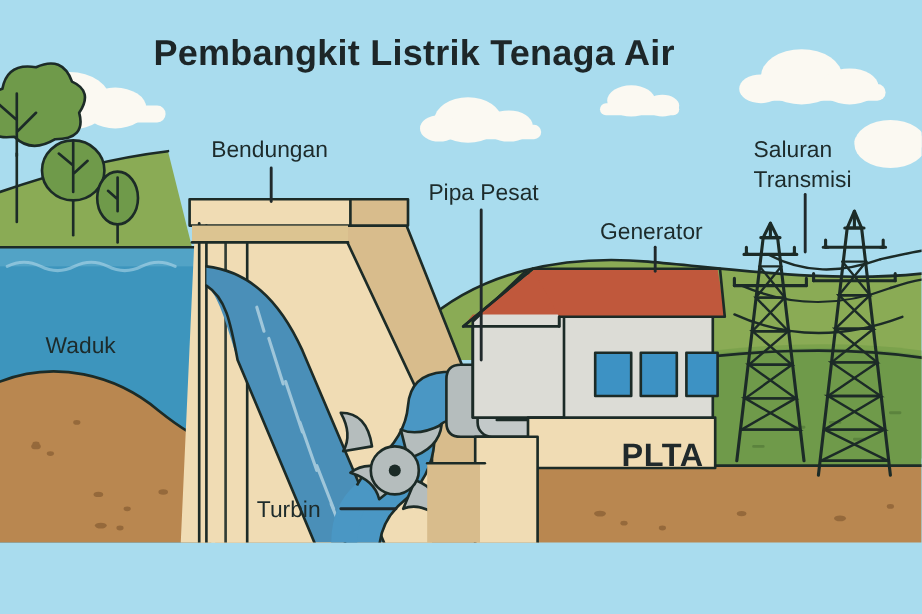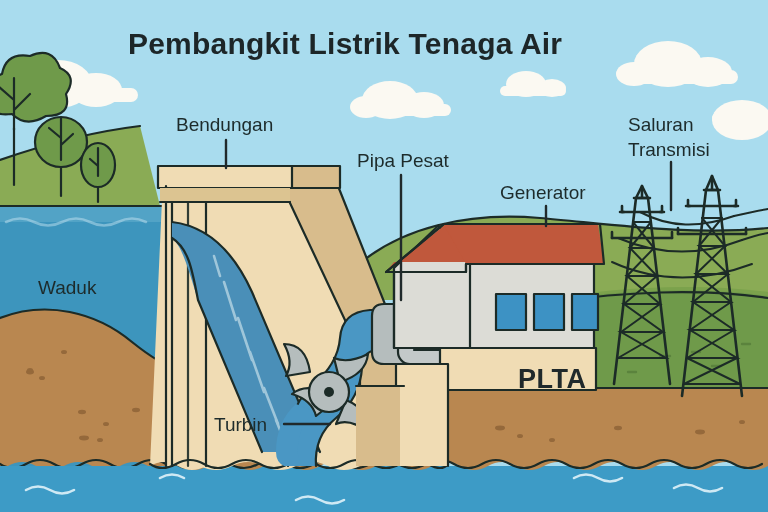--- a/index.html
+++ b/index.html
@@ -1,21 +1,21 @@
 <!DOCTYPE html>
 <html><head>
 <meta charset="utf-8">
 <style>
   html,body{margin:0;padding:0;}
   body{
     width:768px;height:512px;overflow:hidden;
     font-family:"Liberation Sans", sans-serif;
     background:#a9dcee;
   }
-  #stage{position:relative;width:768px;height:512px;overflow:hidden;}
+  #stage{position:relative;width:768px;height:452px;overflow:hidden;}
   #stage svg{display:block;width:768px;height:512px;}
   .lbl{
     font-family:"Liberation Sans", sans-serif;
     fill:#1d2b2b;
     font-size:19px;
     font-weight:500;
   }
   .lbl-title{
     font-family:"Liberation Sans", sans-serif;
     fill:#1d2628;

